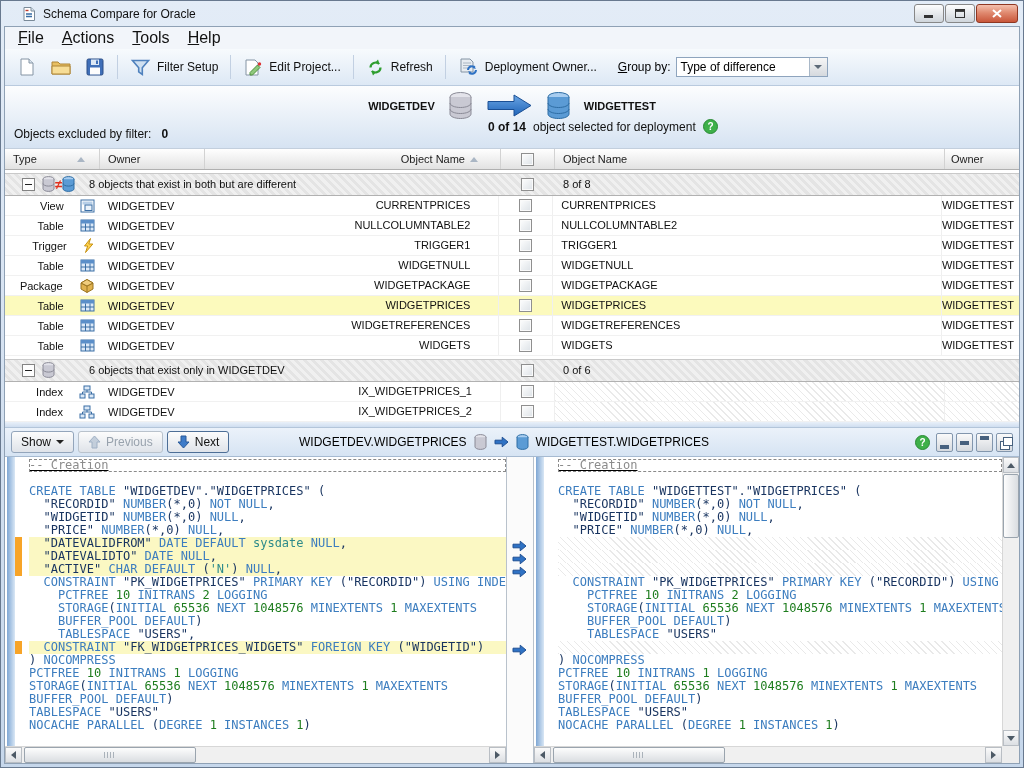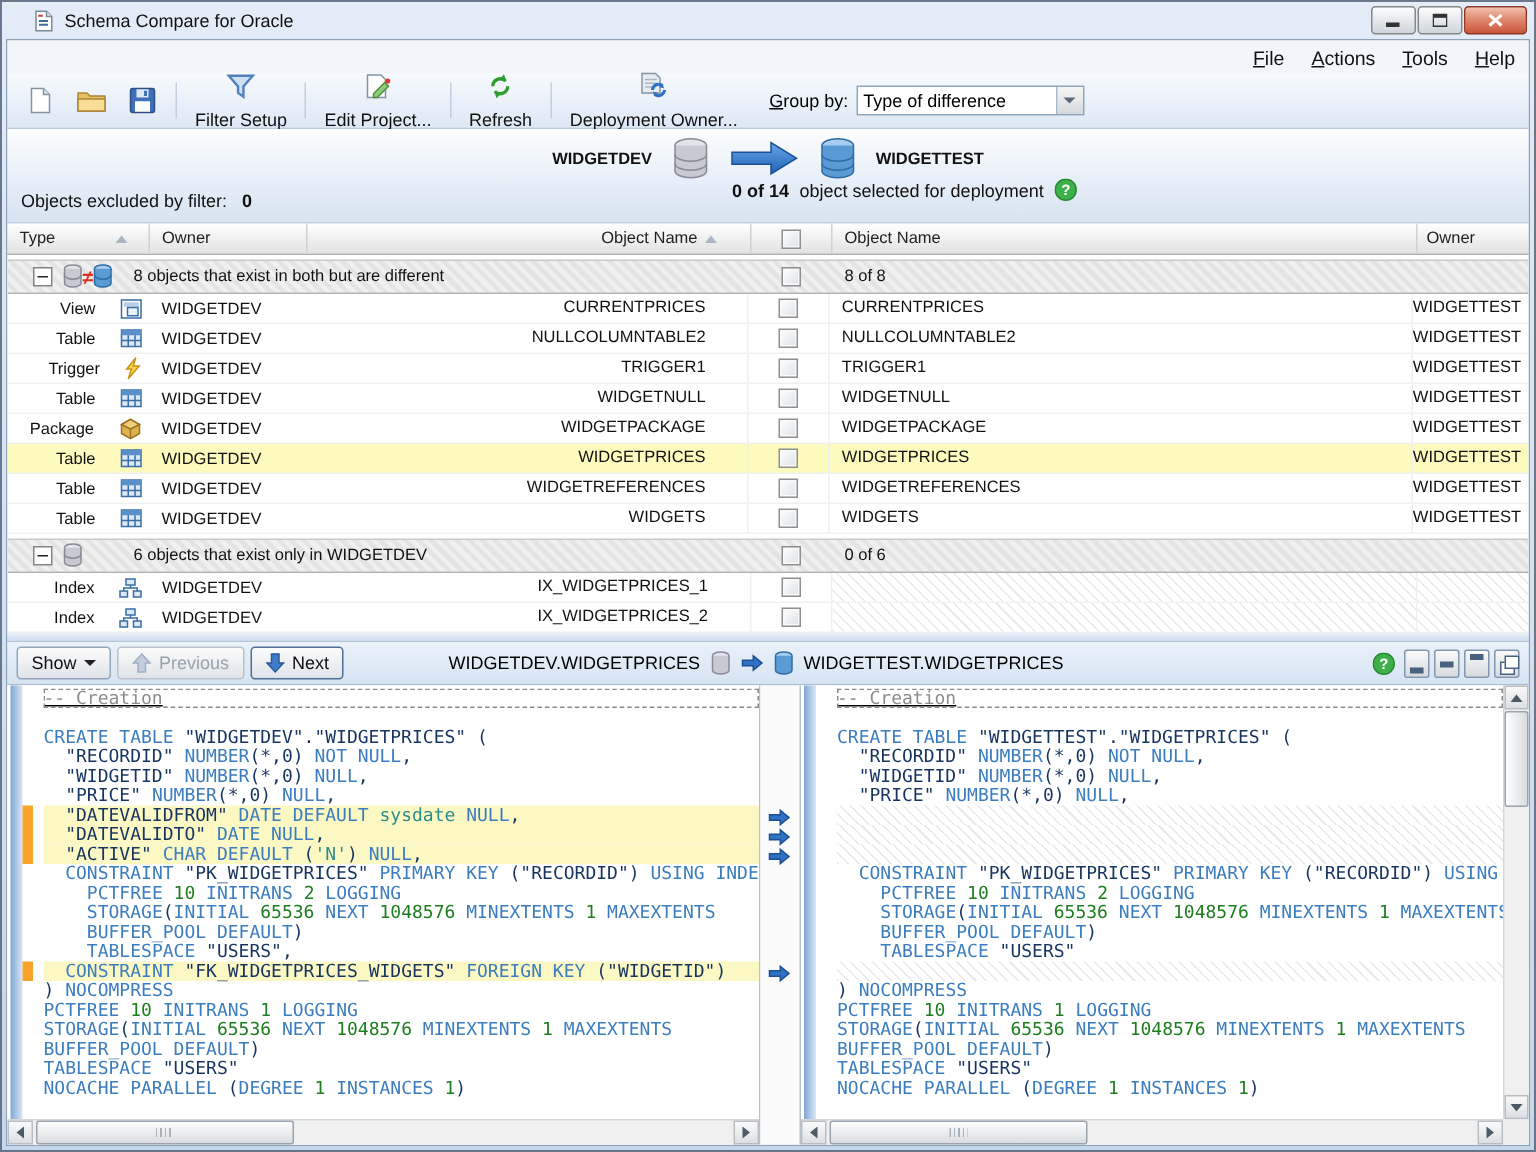--- a/index.html
+++ b/index.html
@@ -10,26 +10,26 @@
   .titlebar{height:25px;display:flex;align-items:center;padding:0 20px;position:relative;}
   .title-text{font-size:12px;color:#111;margin-left:6px;}
   .winbtns{position:absolute;right:5px;top:3px;display:flex;gap:1px;}
   .winbtn{width:30px;height:19px;border:1px solid #878787;border-radius:3px;
     background:linear-gradient(#fdfdfd,#e8ebee 45%,#cfd5db);display:flex;align-items:center;justify-content:center;box-sizing:border-box;}
   .winbtn.close{width:42px;background:linear-gradient(#f4c0ae,#e08a70 45%,#c9563a);border-color:#8f3722;}
   
   .client{position:absolute;left:3px;right:3px;top:25px;bottom:3px;background:#fff;
     border:1px solid #8fa1b5;display:flex;flex-direction:column;box-sizing:border-box;}
   
-  .menubar{height:22px;background:#f2f5fa;display:flex;align-items:center;font-size:13px;padding-left:4px;flex:0 0 auto;justify-content:flex-end;}
+  .menubar{height:22px;background:#f2f5fa;display:flex;align-items:center;font-size:16px;padding-left:4px;flex:0 0 auto;}
   .menu-item{padding:3px 9px;color:#111;}
   
   .toolbar{height:36px;background:linear-gradient(#f7fafd,#dde8f5);border-bottom:1px solid #b9cade;
     display:flex;align-items:center;padding:0 5px;font-size:12px;flex:0 0 auto;}
-  .tbtn{display:flex;align-items:center;gap:6px;padding:3px 7px;border-radius:3px;color:#111;flex-direction:column;}
+  .tbtn{display:flex;align-items:center;gap:6px;padding:3px 7px;border-radius:3px;color:#111;}
   .tsep{width:1px;height:24px;background:#c2d0e2;margin:0 5px;flex:0 0 auto;}
   .find-wrap{display:flex;align-items:center;gap:5px;margin-left:6px;}
   .find-combo{width:246px;height:20px;background:#fff;border:1px solid #a9b8c8;display:flex;align-items:center;box-sizing:border-box;}
   .combo-arrow{margin-left:auto;width:16px;display:flex;align-items:center;justify-content:center;}
   .tri-down{width:0;height:0;border-left:4px solid transparent;border-right:4px solid transparent;border-top:4px solid #5d6a78;}
   .groupby-wrap{display:flex;align-items:center;gap:5px;margin-left:14px;}
   .groupby-select{width:152px;height:20px;background:#fff;border:1px solid #8ea4bd;display:flex;align-items:center;
     font-size:12px;box-sizing:border-box;padding-left:4px;}
   .select-btn{margin-left:auto;width:17px;height:18px;background:linear-gradient(#f6f6f6,#d5d9de);
     border-left:1px solid #a9b8c8;display:flex;align-items:center;justify-content:center;}

